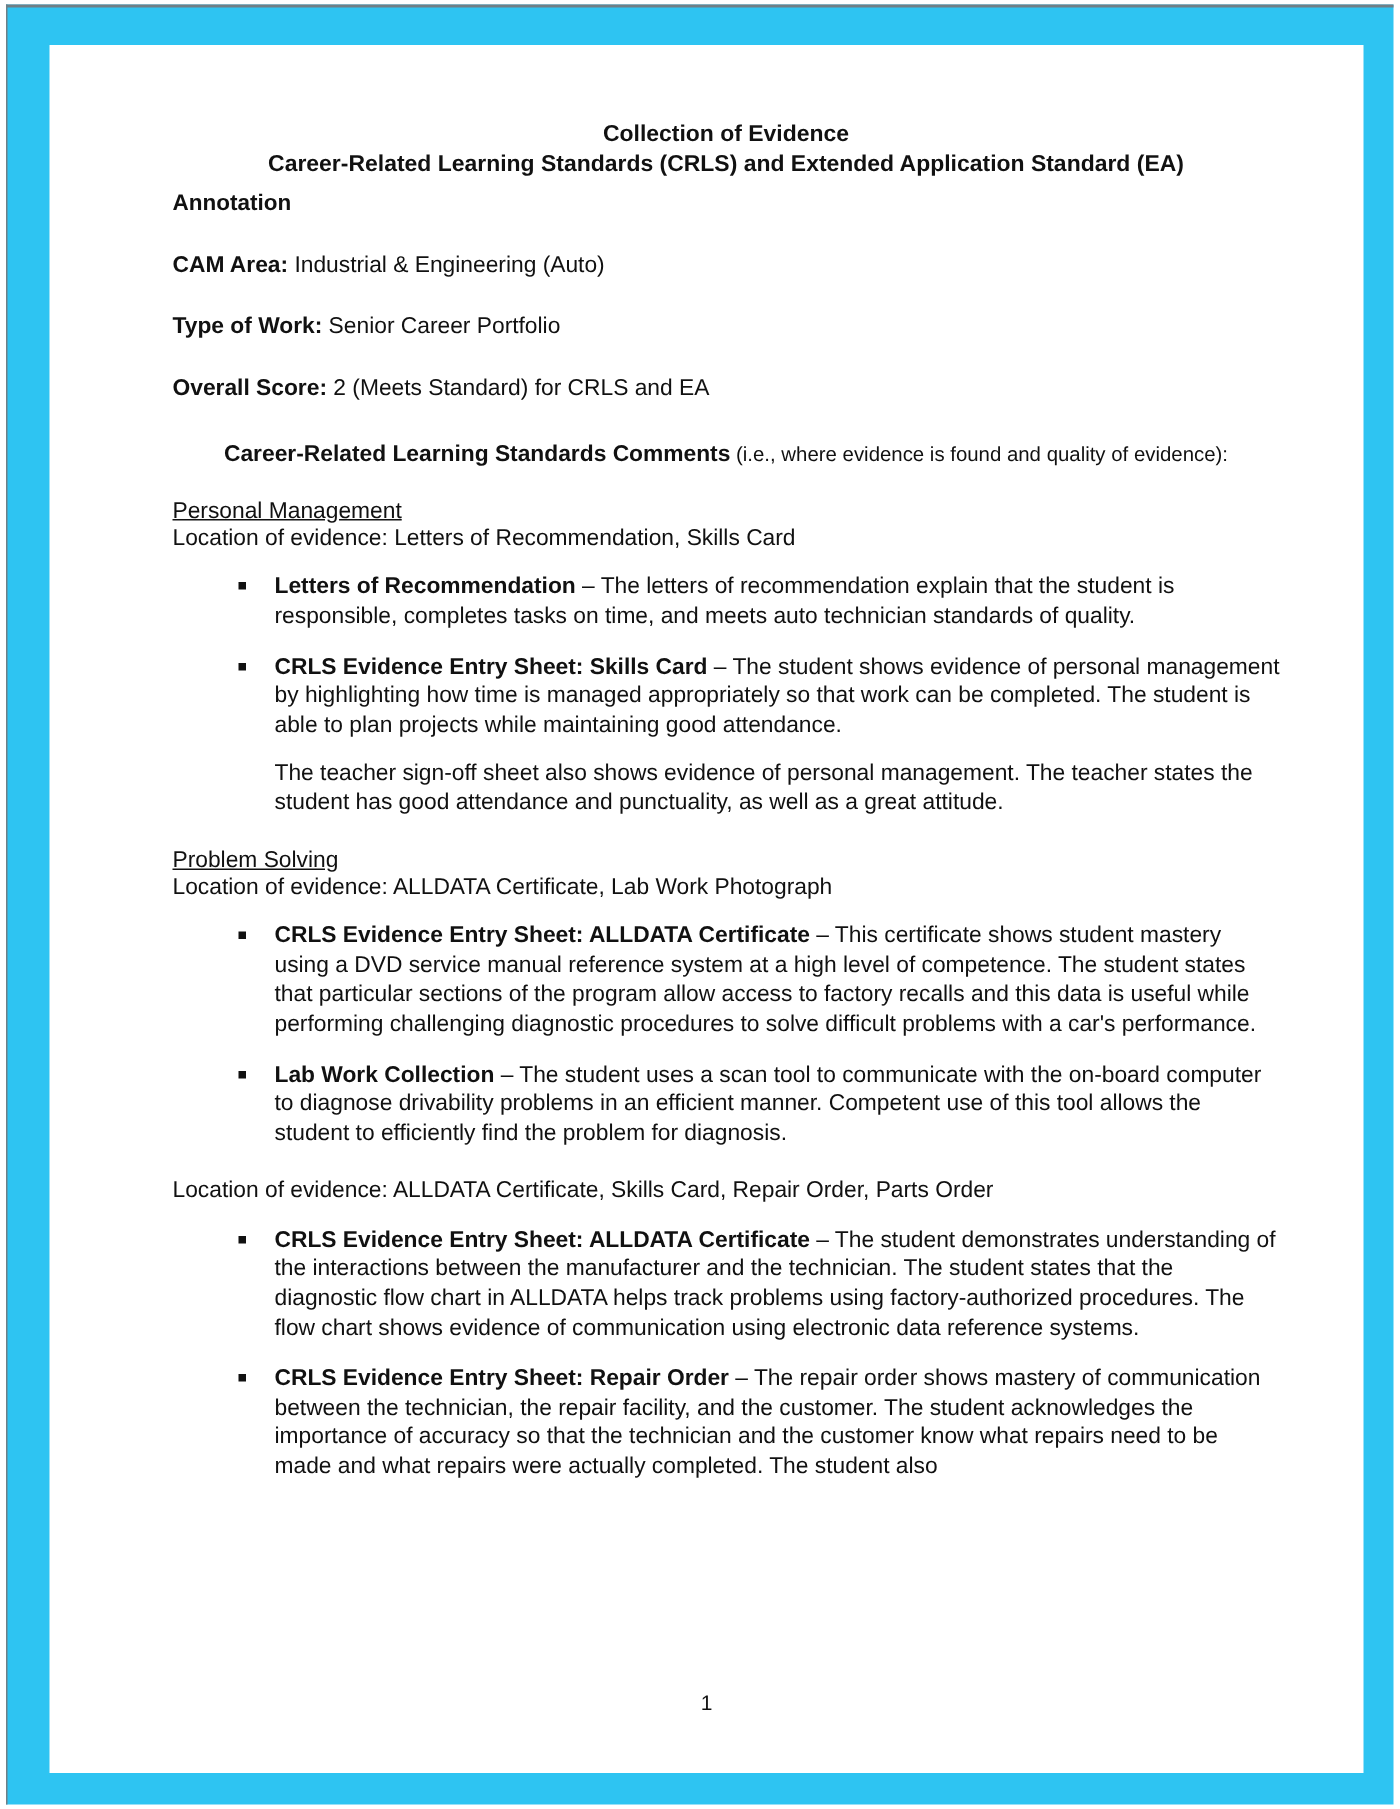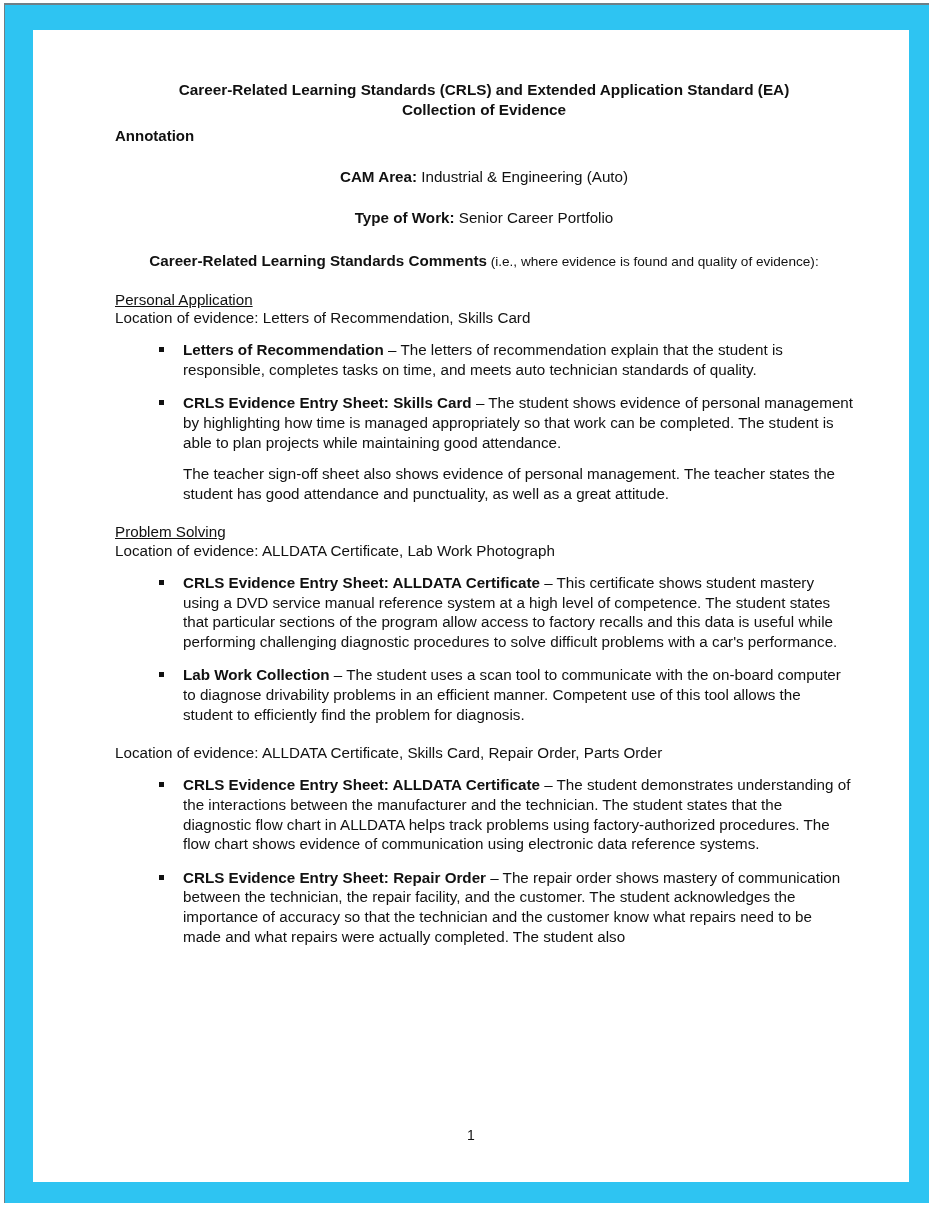--- a/index.html
+++ b/index.html
@@ -60,21 +60,20 @@
     text-align: left;
     font-weight: bold;
     font-size: 15px;
     margin: 6px 0 0 0;
   }
 
   
   .meta-field {
     margin-top: 22px;
     font-size: 15.2px;
-    text-align: center;
   }
   .meta-label {
     font-weight: bold;
   }
   .meta-value {
     font-weight: normal;
   }
 
   .comments-field {
     margin-top: 24px;
@@ -153,41 +152,44 @@
 </style>
 </head>
 <body>
 
 <div id="scan-frame">
   <div id="page-sheet">
 
     <div id="doc-body">
 
       <div class="doc-title">
+        <div>Collection of Evidence</div>
         <div>Career-Related Learning Standards (CRLS) and Extended Application Standard (EA)</div>
-        <div>Collection of Evidence</div>
       </div>
       <div class="doc-subtitle">Annotation</div>
 
       <div class="meta-field">
         <span class="meta-label">CAM Area:</span><span class="meta-value"> Industrial &amp; Engineering (Auto)</span>
       </div>
 
       <div class="meta-field">
         <span class="meta-label">Type of Work:</span><span class="meta-value"> Senior Career Portfolio</span>
       </div>
 
+      <div class="meta-field">
+        <span class="meta-label">Overall Score:</span><span class="meta-value">  2 (Meets Standard) for CRLS and EA</span>
+      </div>
 
       <div class="comments-field">
         <span class="comments-label">Career-Related Learning Standards Comments</span><span class="comments-note"> (i.e., where evidence is found and quality of evidence):</span>
       </div>
 
       <div id="sections-container">
           <div class="std-section">
-            <div class="std-heading">Personal Application</div>
+            <div class="std-heading">Personal Management</div>
             <div class="std-location">Location of evidence: Letters of Recommendation, Skills Card</div>
             <ul class="bullet-list">
               <li class="bullet-item"><span class="bullet-marker"></span><span class="bullet-term">Letters of Recommendation</span><span class="bullet-text"> – The letters of recommendation explain that the student is responsible, completes tasks on time, and meets auto technician standards of quality.</span></li>
               <li class="bullet-item"><span class="bullet-marker"></span><span class="bullet-term">CRLS Evidence Entry Sheet: Skills Card</span><span class="bullet-text"> – The student shows evidence of personal management by highlighting how time is managed appropriately so that work can be completed. The student is able to plan projects while maintaining good attendance.</span><div class="bullet-extra">The teacher sign-off sheet also shows evidence of personal management. The teacher states the student has good attendance and punctuality, as well as a great attitude.</div></li>
             </ul>
           </div>
           <div class="std-section">
             <div class="std-heading">Problem Solving</div>
             <div class="std-location">Location of evidence: ALLDATA Certificate, Lab Work Photograph</div>
             <ul class="bullet-list">

